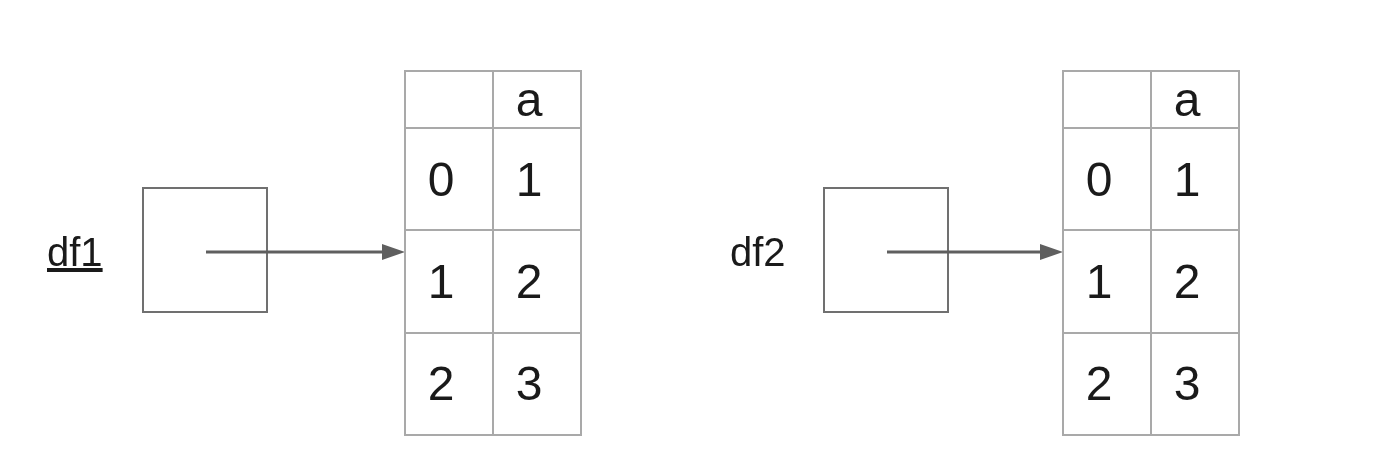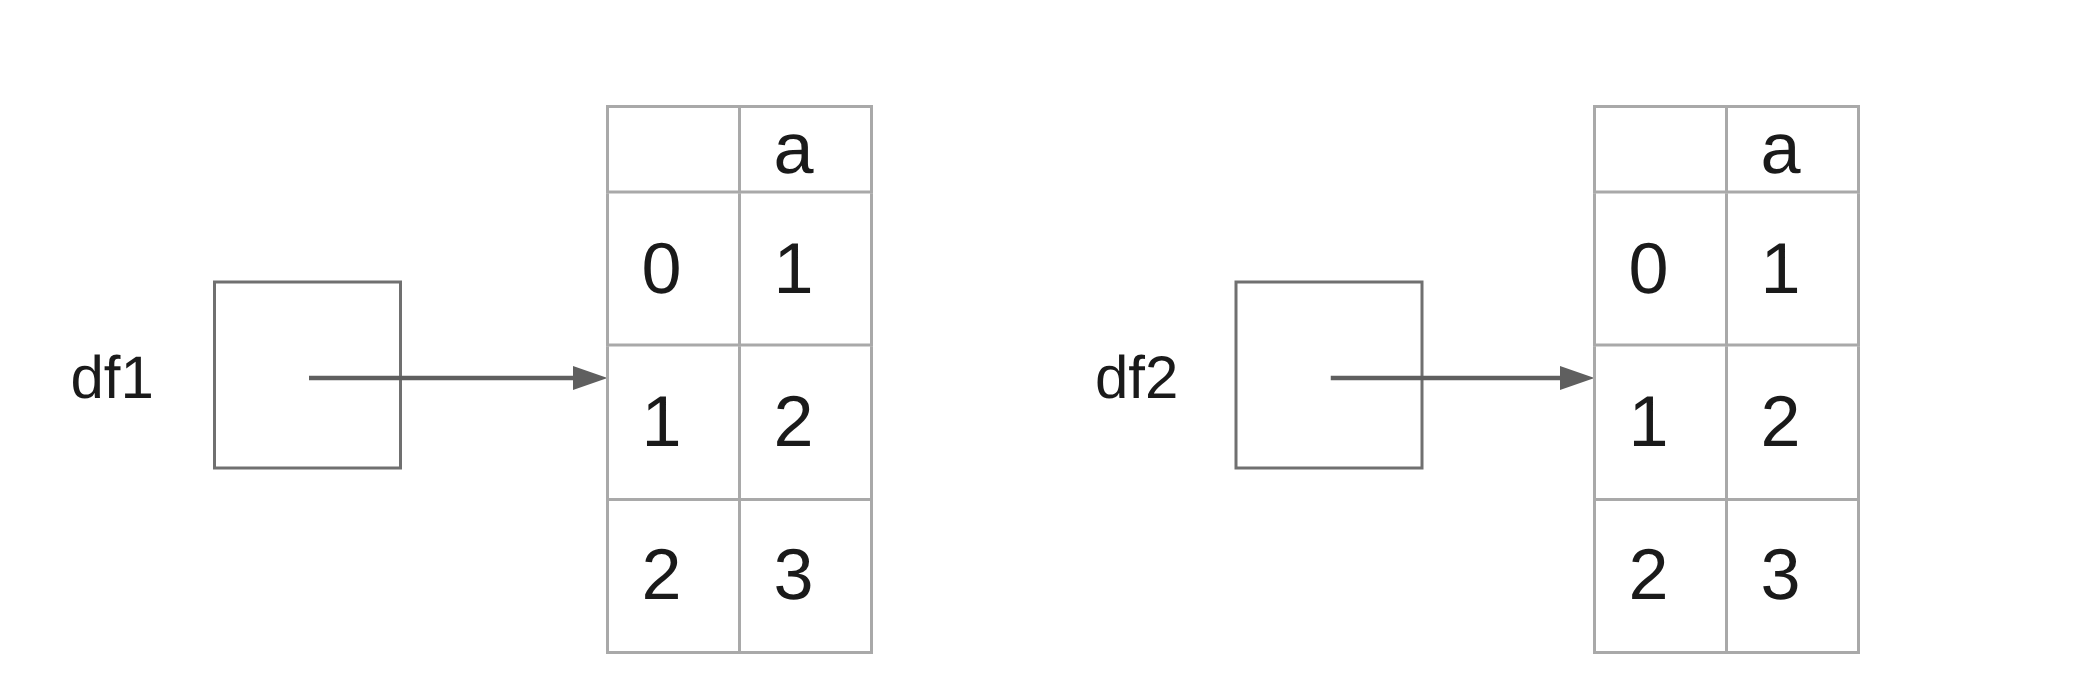--- a/index.html
+++ b/index.html
@@ -24,21 +24,21 @@
   }
   .var-label {
     position: absolute;
     top: 228px;
     height: 48px;
     line-height: 48px;
     font-size: 40px;
     color: var(--text);
     white-space: nowrap;
   }
-  .var-label.g1 { left: 47px; }
+  .var-label.g1 { left: 47px; text-decoration: underline; }
   .var-label.g2 { left: 730px; }
   .ref-box {
     position: absolute;
     top: 187px;
     width: 126px;
     height: 126px;
     border: 2px solid var(--box-border);
     background: var(--background);
   }
   .ref-box.g1 { left: 142px; }

